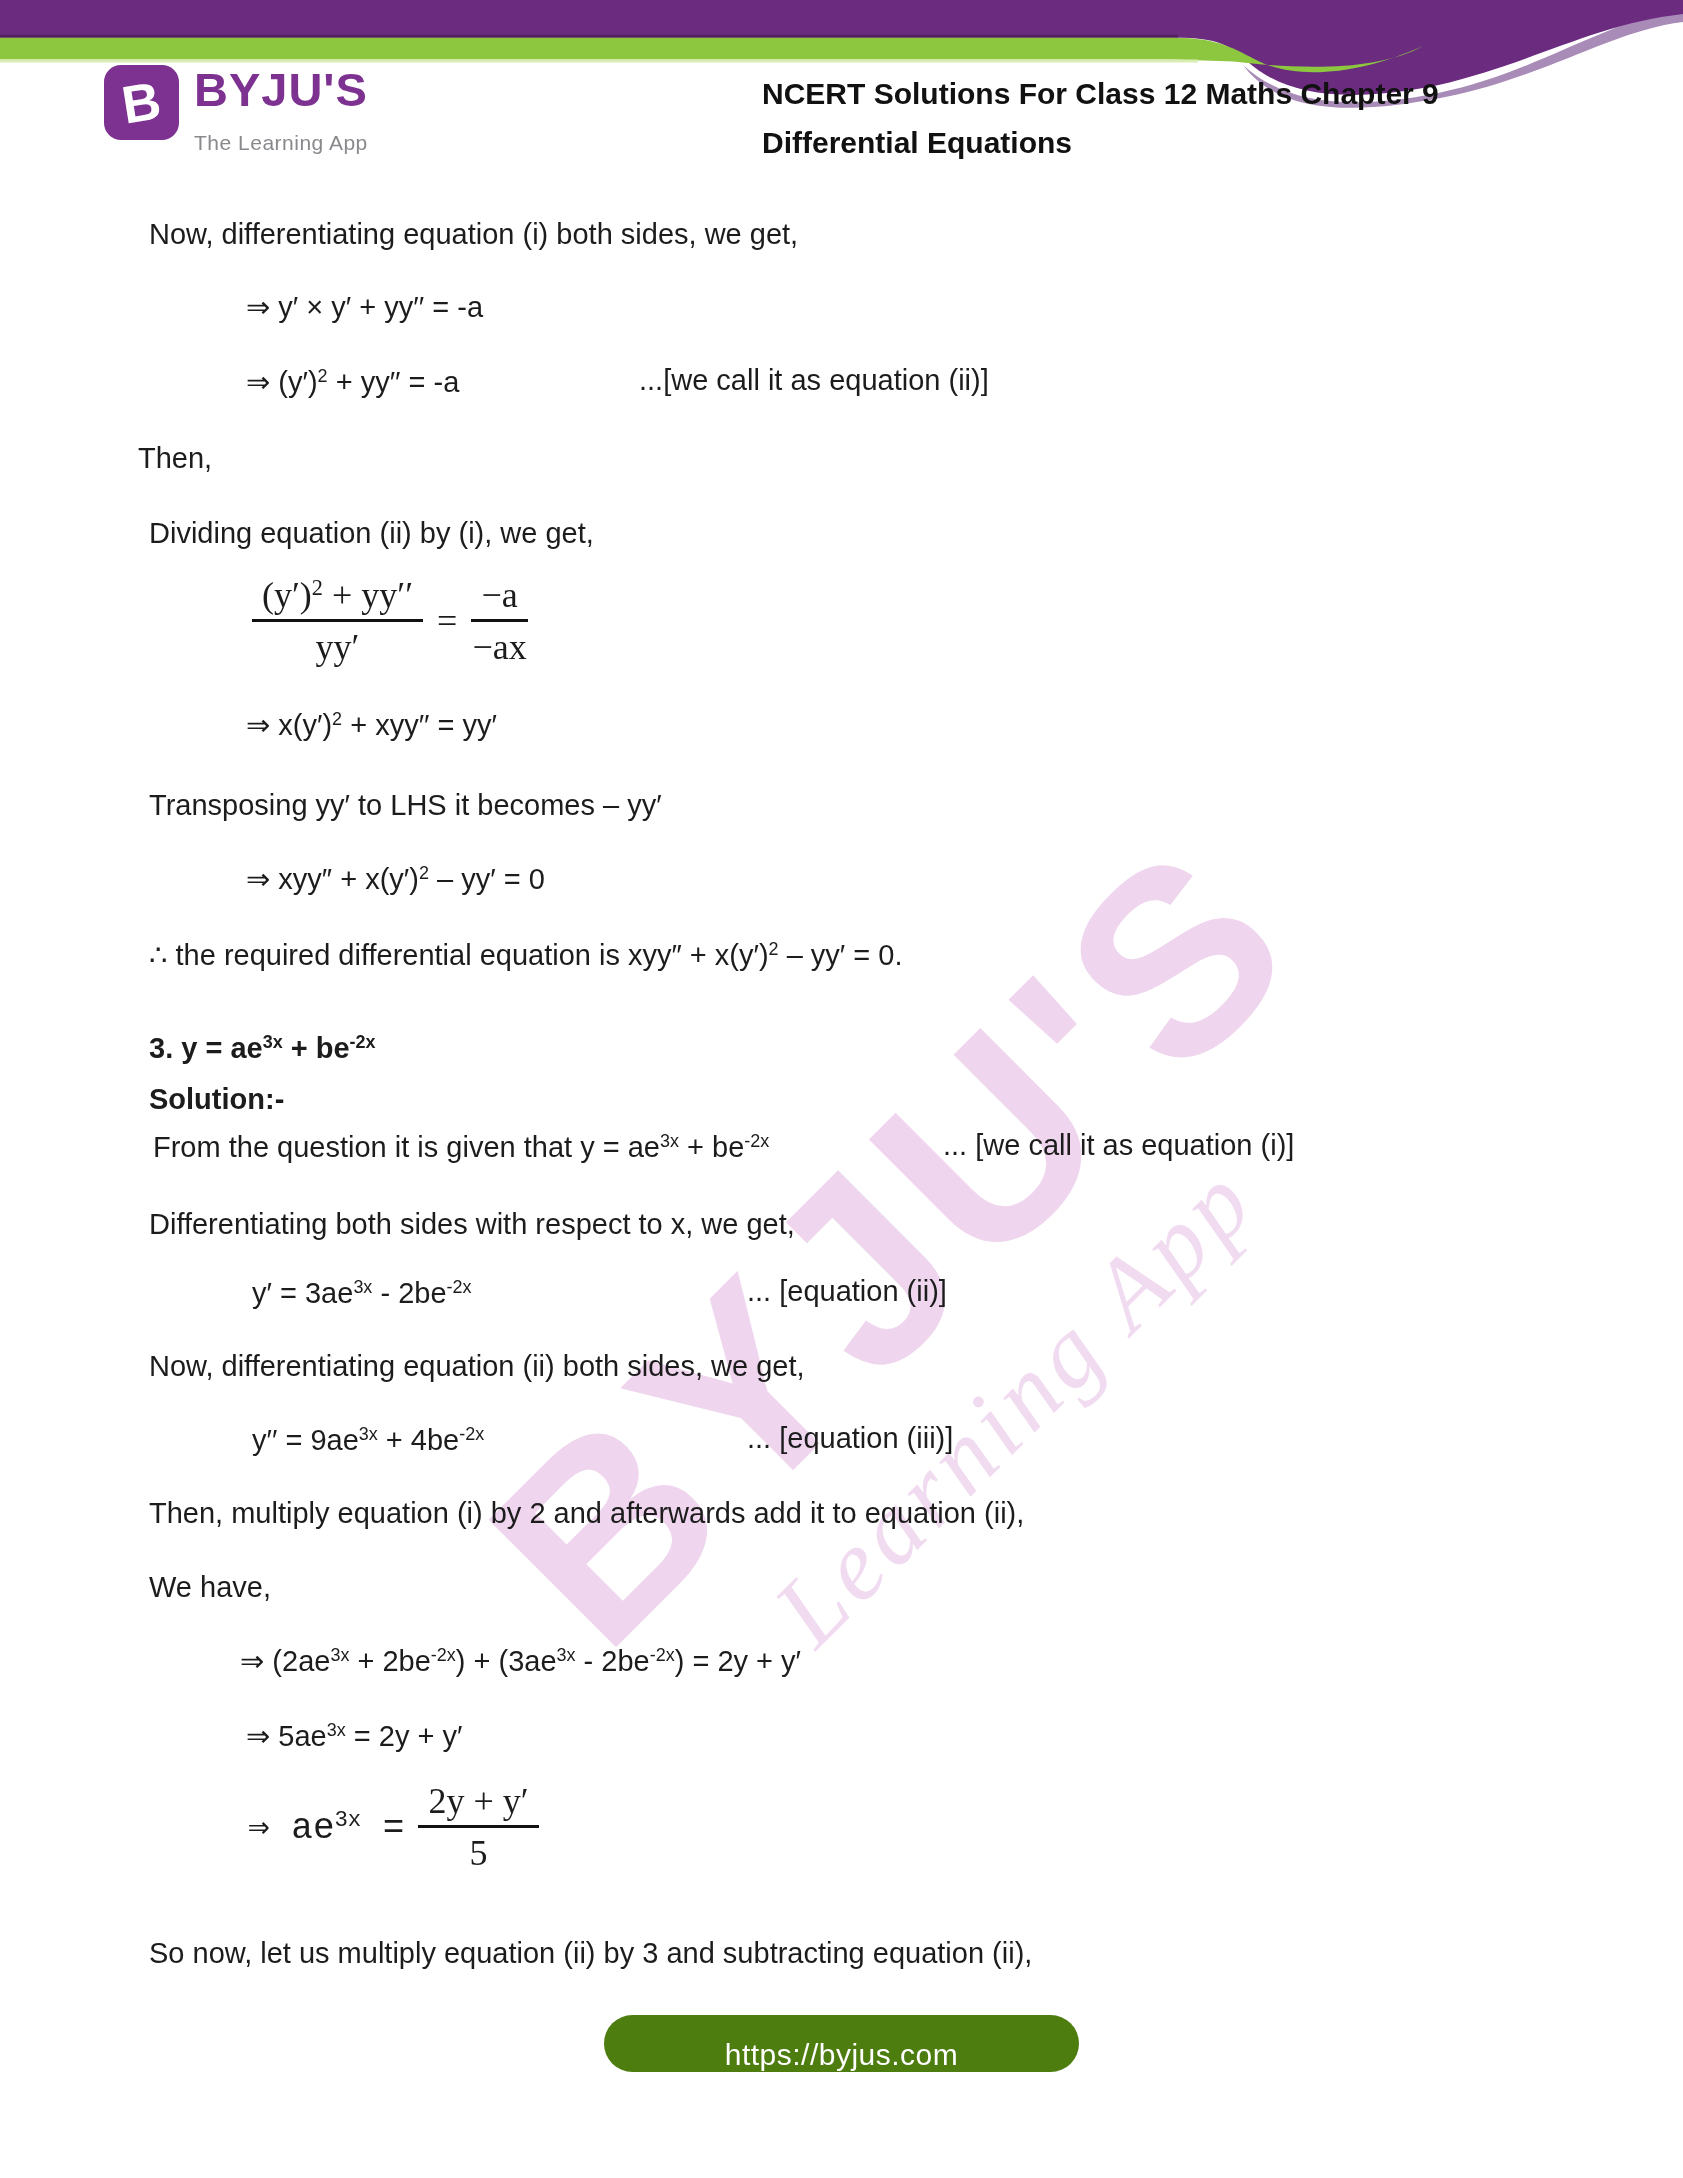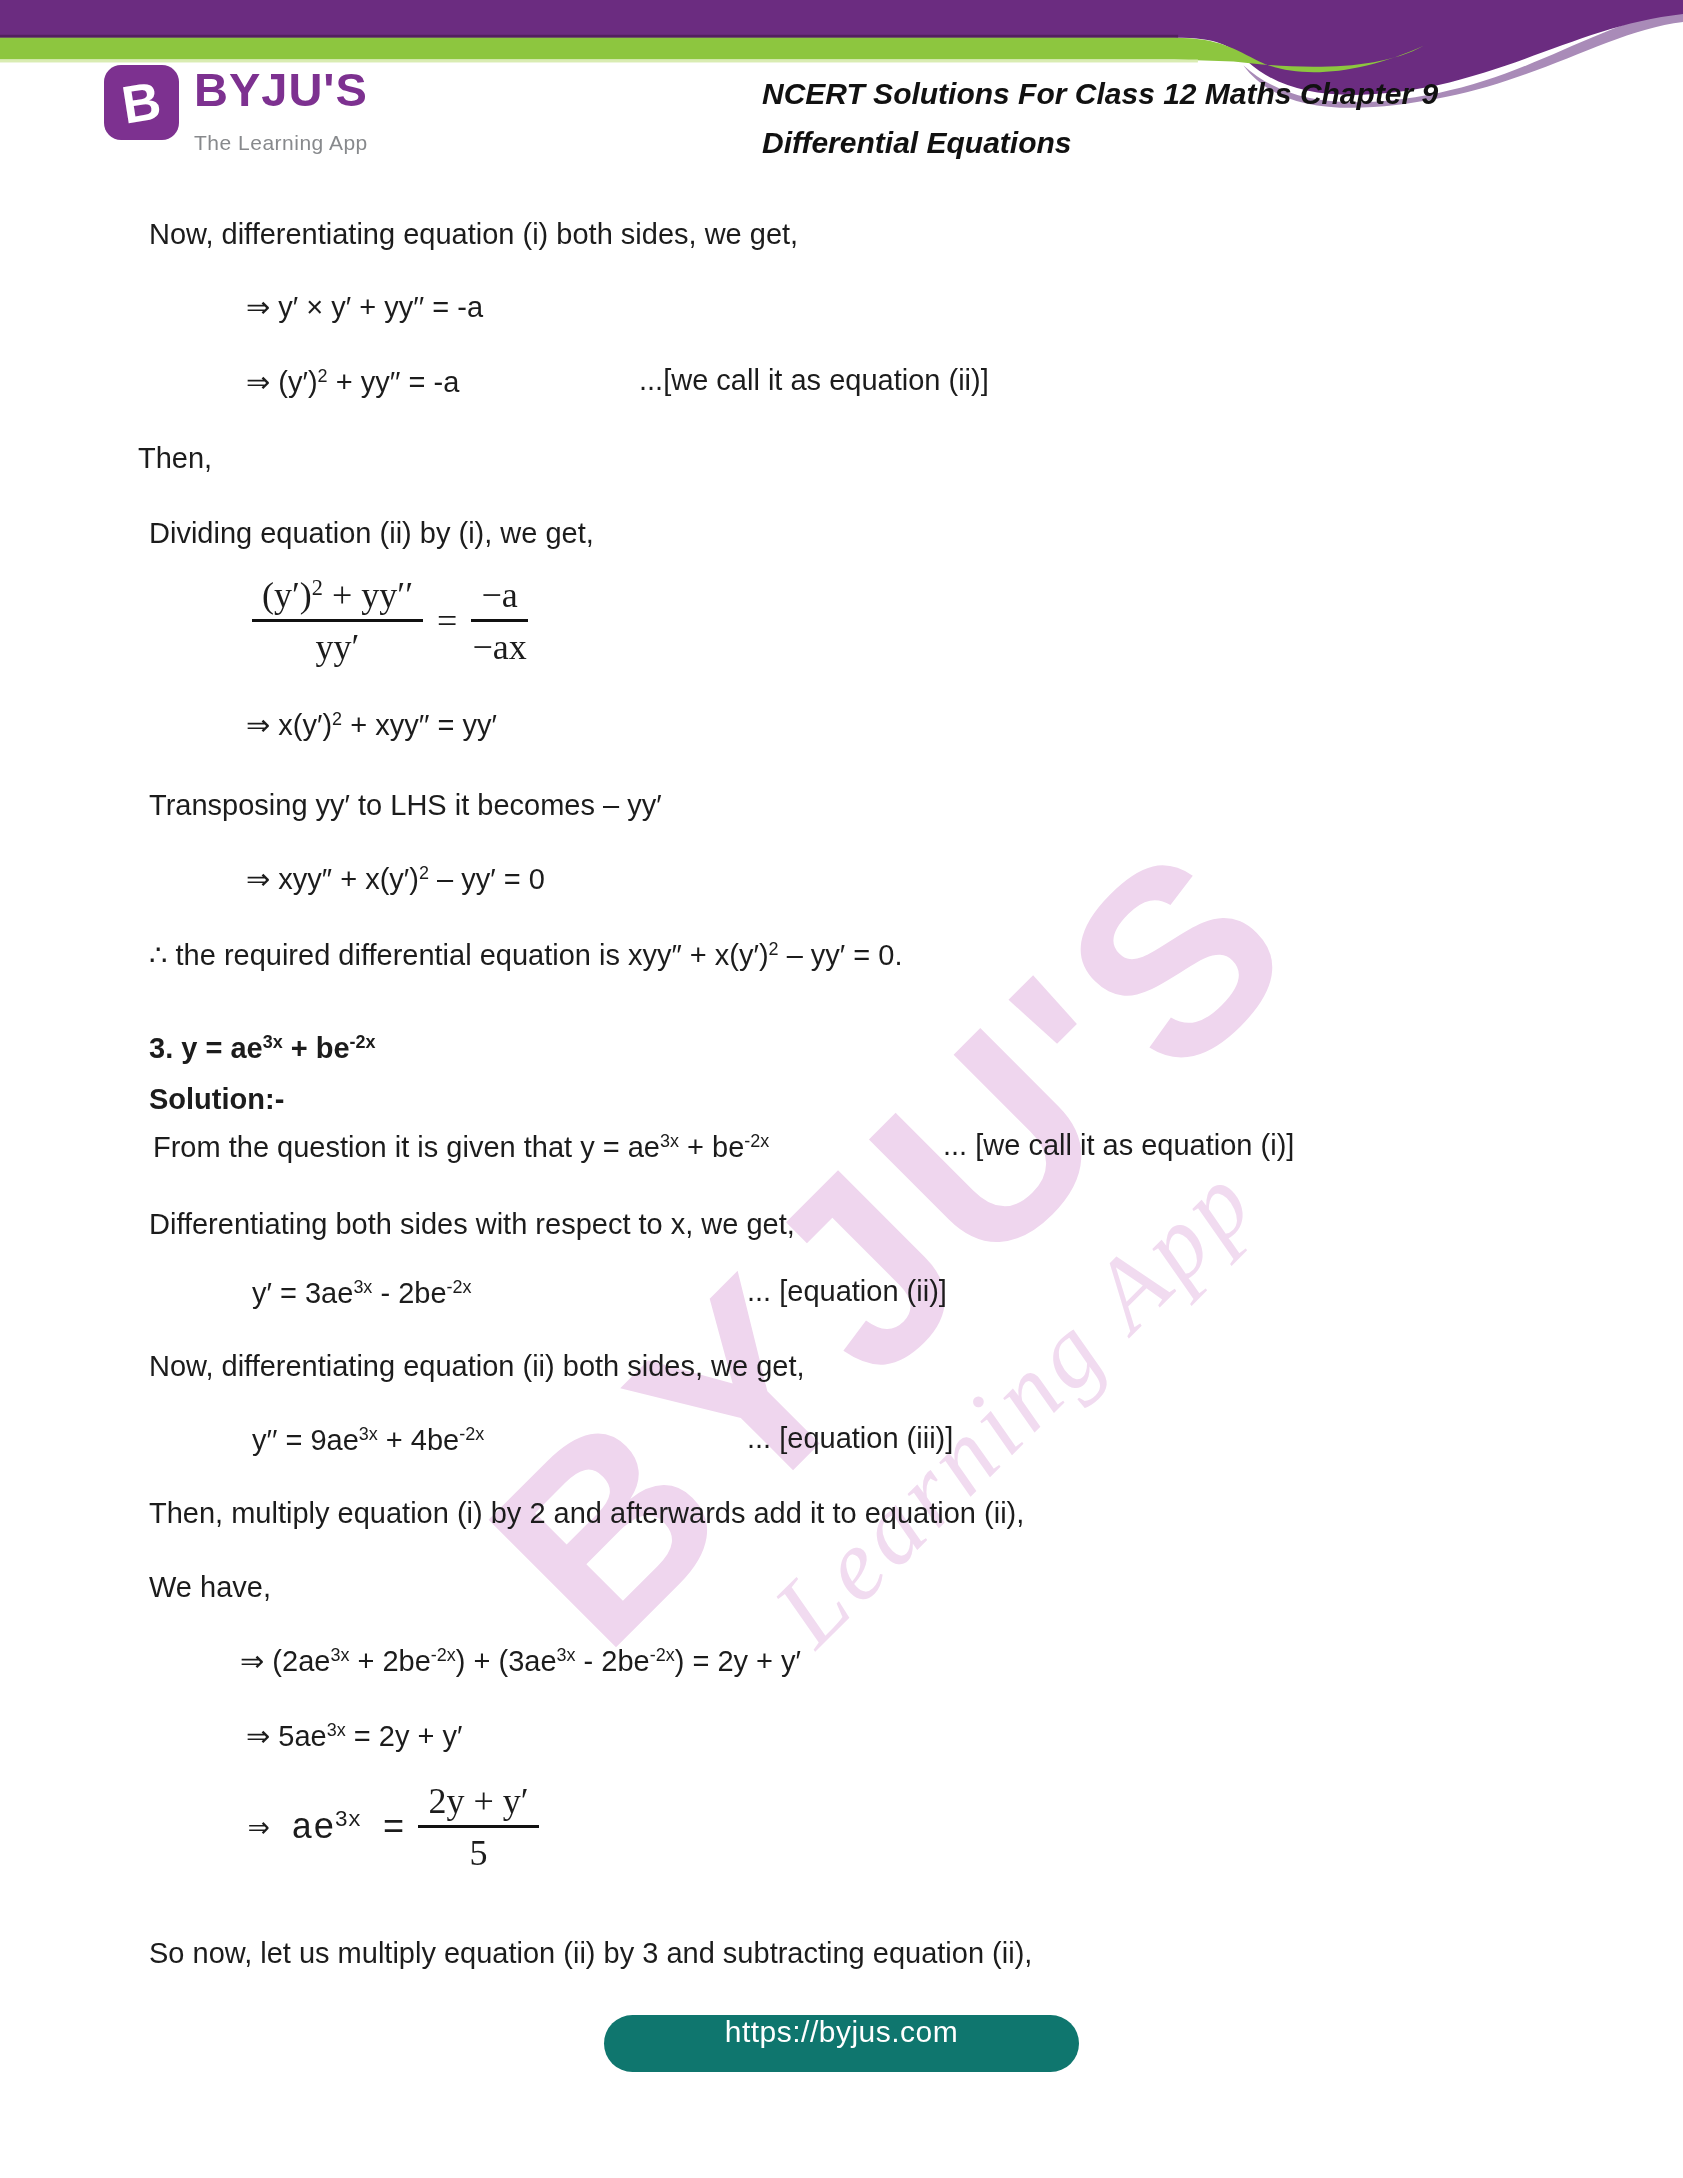--- a/index.html
+++ b/index.html
@@ -7,43 +7,43 @@
         font-family:"Liberation Sans",sans-serif;color:#1c1c1c;margin:0 auto;}
   .header-wave{position:absolute;top:0;left:0;display:block;}
   
   .logo{position:absolute;left:104px;top:65px;display:flex;align-items:flex-start;gap:15px;}
   .logo-mark{width:75px;height:75px;background:#7d3190;border-radius:17px;
              display:flex;align-items:center;justify-content:center;}
   .logo-mark span{color:#ffffff;font-weight:bold;font-size:53px;transform:rotate(-9deg);line-height:1;}
   .logo-text .brand{font-size:47px;font-weight:800;color:#7d3190;letter-spacing:1px;line-height:50px;}
   .logo-text .tagline{font-size:21px;color:#87898c;margin-top:16px;letter-spacing:0.5px;}
   
-  .title{position:absolute;left:762px;top:69px;font-size:30px;font-weight:bold;line-height:49px;color:#111;font-style:italic;}
+  .title{position:absolute;left:762px;top:69px;font-size:30px;font-weight:bold;line-height:49px;color:#111;}
   
   .t{position:absolute;font-size:29px;white-space:nowrap;line-height:36px;}
   .b{font-weight:bold;}
   .note{position:absolute;font-size:29px;white-space:nowrap;}
   sup{font-size:62%;vertical-align:baseline;position:relative;top:-0.55em;}
   
   .frac-row{position:absolute;font-family:"Liberation Serif",serif;font-size:36px;
             display:flex;align-items:center;gap:14px;white-space:nowrap;}
   .frac{display:inline-flex;flex-direction:column;text-align:center;}
   .frac .num{border-bottom:3px solid #111;padding:0 10px 3px;text-align:center;}
   .frac .den{padding-top:4px;}
   .frac-row .lead{font-family:Liberation Mono, monospace;}
   
   .wm{position:absolute;z-index:0;transform:rotate(-45deg);transform-origin:0 50%;
       white-space:nowrap;pointer-events:none;}
   .wm-brand{left:540px;top:1445px;font-size:262px;font-weight:800;letter-spacing:10px;color:#efd6ee;}
   .wm-tag{left:792px;top:1569px;font-size:101px;font-style:italic;font-family:"Liberation Serif",serif;
           color:#f1dbf0;letter-spacing:6px;}
   .content-layer{position:absolute;inset:0;z-index:1;}
   
-  .footer-pill{position:absolute;left:604px;top:2015px;width:475px;height:57px;background:#0f766e;
-               border-radius:30px;display:flex;align-items:flex-start;justify-content:center;z-index:1;}
+  .footer-pill{position:absolute;left:604px;top:2015px;width:475px;height:57px;background:#4d7c0f;
+               border-radius:30px;display:flex;align-items:flex-end;justify-content:center;z-index:1;}
   .footer-pill a{color:#ffffff;font-size:30px;text-decoration:none;letter-spacing:0.5px;}
 </style>
 </head>
 <body>
 
 <div class="page">
 
   <svg class="header-wave" width="1683" height="119" viewBox="0 0 1700 120">
     <path fill="#a98bb8" d="M1700,8 C1610,26 1550,74 1452,94 C1360,112 1298,104 1256,66 C1290,112 1360,118 1460,98 C1560,78 1630,30 1700,22 Z"></path>
     <path fill="#6B2C80" d="M0,0 H1700 V14 C1610,24 1548,64 1452,86 C1362,104 1300,98 1260,62 C1242,46 1232,38 1186,38 L0,38 Z"></path>

